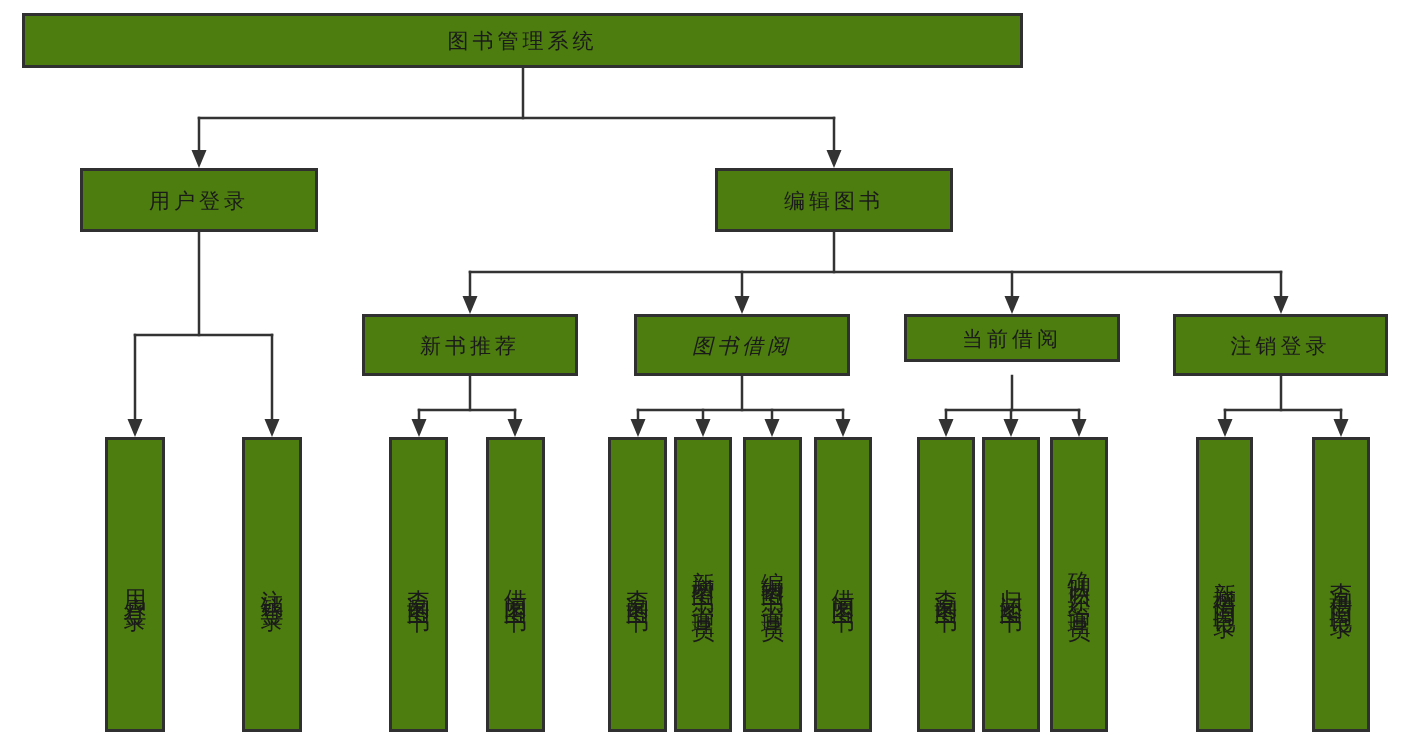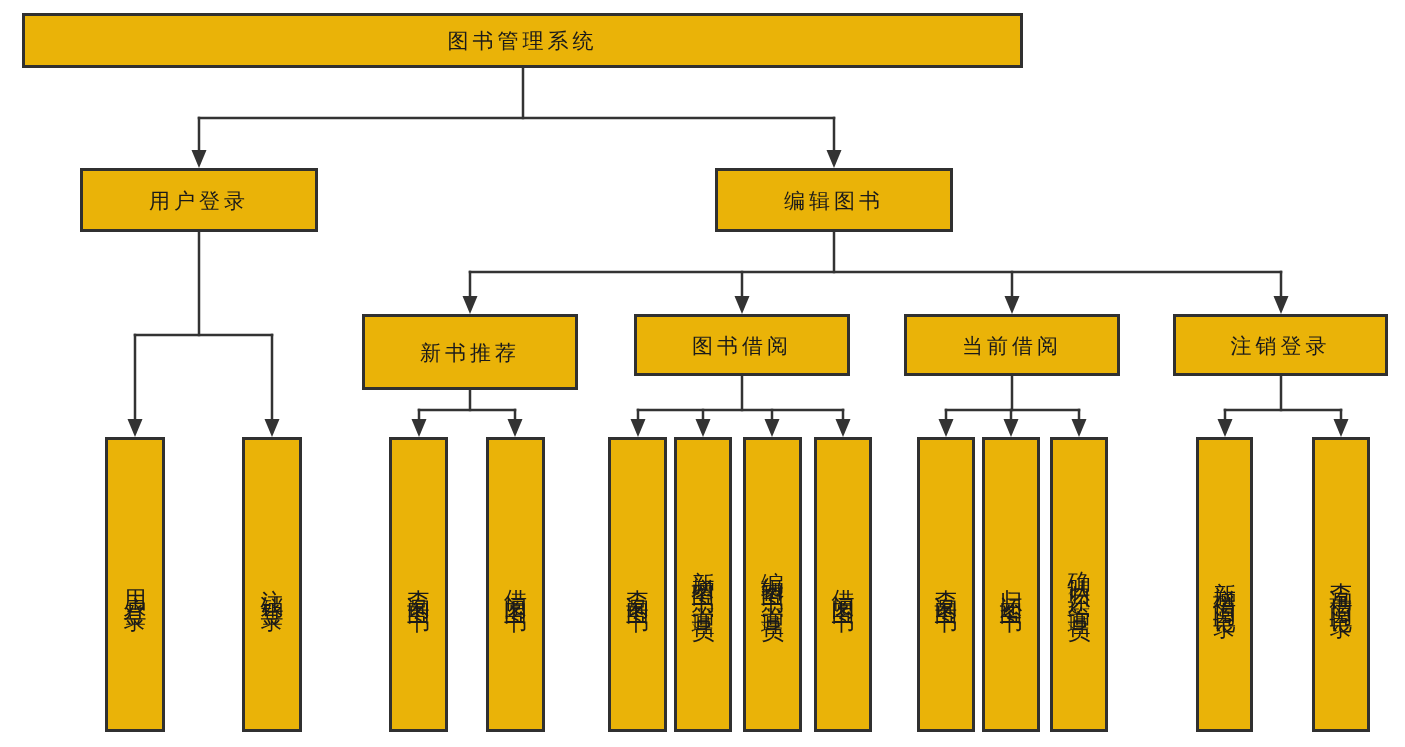--- a/index.html
+++ b/index.html
@@ -2,21 +2,21 @@
 <html><head>
 <meta charset="utf-8">
 <style>
   html,body{margin:0;padding:0;background:#ffffff;}
   .stage{
     position:relative;width:1405px;height:747px;background:#ffffff;
     font-family:"Liberation Sans","DejaVu Sans",sans-serif;overflow:hidden;
   }
   #wires{position:absolute;left:0;top:0;pointer-events:none;}
   .box{
-    position:absolute;box-sizing:border-box;border:3px solid #303030;background:#eab308;
+    position:absolute;box-sizing:border-box;border:3px solid #303030;background:#4d7c0f;
     display:flex;align-items:center;justify-content:center;color:#1a1a1a;
   }
   .hbox span{
     font-size:21px;letter-spacing:4px;line-height:1;white-space:nowrap;
   }
   .vbox span{
     writing-mode:vertical-rl;line-height:1;font-size:23px;letter-spacing:7px;white-space:nowrap;
   }
   .watermark{
     position:absolute;left:1186px;top:715px;font-size:19px;letter-spacing:0.5px;
@@ -87,27 +87,27 @@
     <span>图书管理系统</span>
   </div>
 
   <div class="box hbox" style="left: 80px; top: 168px; width: 238px; height: 64px; border-color: rgb(48, 48, 48); color: rgb(26, 26, 26);">
     <span>用户登录</span>
   </div>
   <div class="box hbox" style="left: 715px; top: 168px; width: 238px; height: 64px; border-color: rgb(48, 48, 48); color: rgb(26, 26, 26);">
     <span>编辑图书</span>
   </div>
 
-  <div class="box hbox" style="left: 362px; top: 314px; width: 216px; height: 76px; border-color: rgb(48, 48, 48); color: rgb(26, 26, 26);">
+  <div class="box hbox" style="left: 362px; top: 314px; width: 216px; height: 62px; border-color: rgb(48, 48, 48); color: rgb(26, 26, 26);">
     <span>新书推荐</span>
   </div>
-  <div class="box hbox" style="left: 634px; top: 314px; width: 216px; height: 62px; border-color: rgb(48, 48, 48); color: rgb(26, 26, 26);">
+  <div class="box hbox" style="left: 634px; top: 314px; width: 216px; height: 62px; border-color: rgb(48, 48, 48); color: rgb(26, 26, 26); font-style: italic;">
     <span>图书借阅</span>
   </div>
-  <div class="box hbox" style="left: 904px; top: 314px; width: 216px; height: 62px; border-color: rgb(48, 48, 48); color: rgb(26, 26, 26);">
+  <div class="box hbox" style="left: 904px; top: 314px; width: 216px; height: 48px; border-color: rgb(48, 48, 48); color: rgb(26, 26, 26);">
     <span>当前借阅</span>
   </div>
   <div class="box hbox" style="left: 1173px; top: 314px; width: 215px; height: 62px; border-color: rgb(48, 48, 48); color: rgb(26, 26, 26);">
     <span>注销登录</span>
   </div>
 
   <div class="box vbox" style="left: 105px; top: 437px; width: 60px; height: 295px; border-color: rgb(48, 48, 48); color: rgb(26, 26, 26);">
     <span>用户登录</span>
   </div>
   <div class="box vbox" style="left: 242px; top: 437px; width: 60px; height: 295px; border-color: rgb(48, 48, 48); color: rgb(26, 26, 26);">

